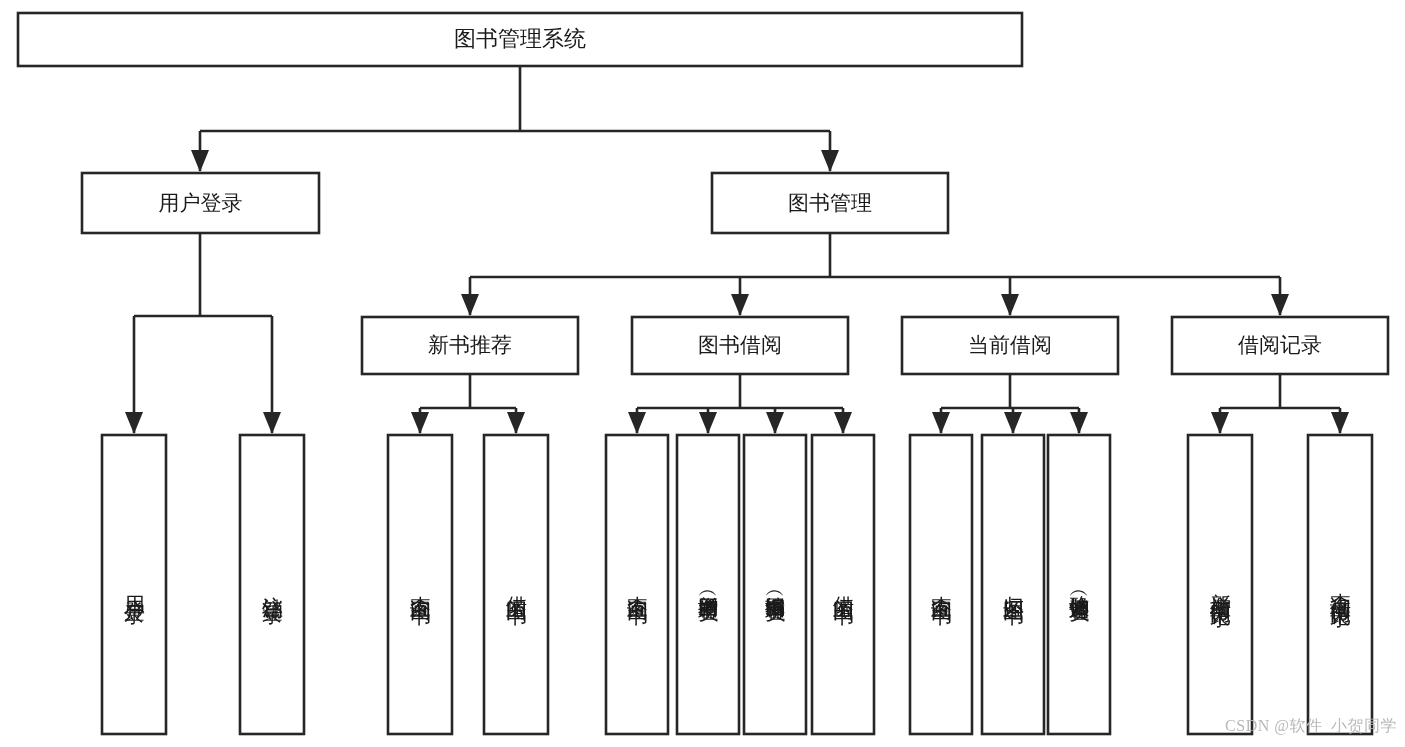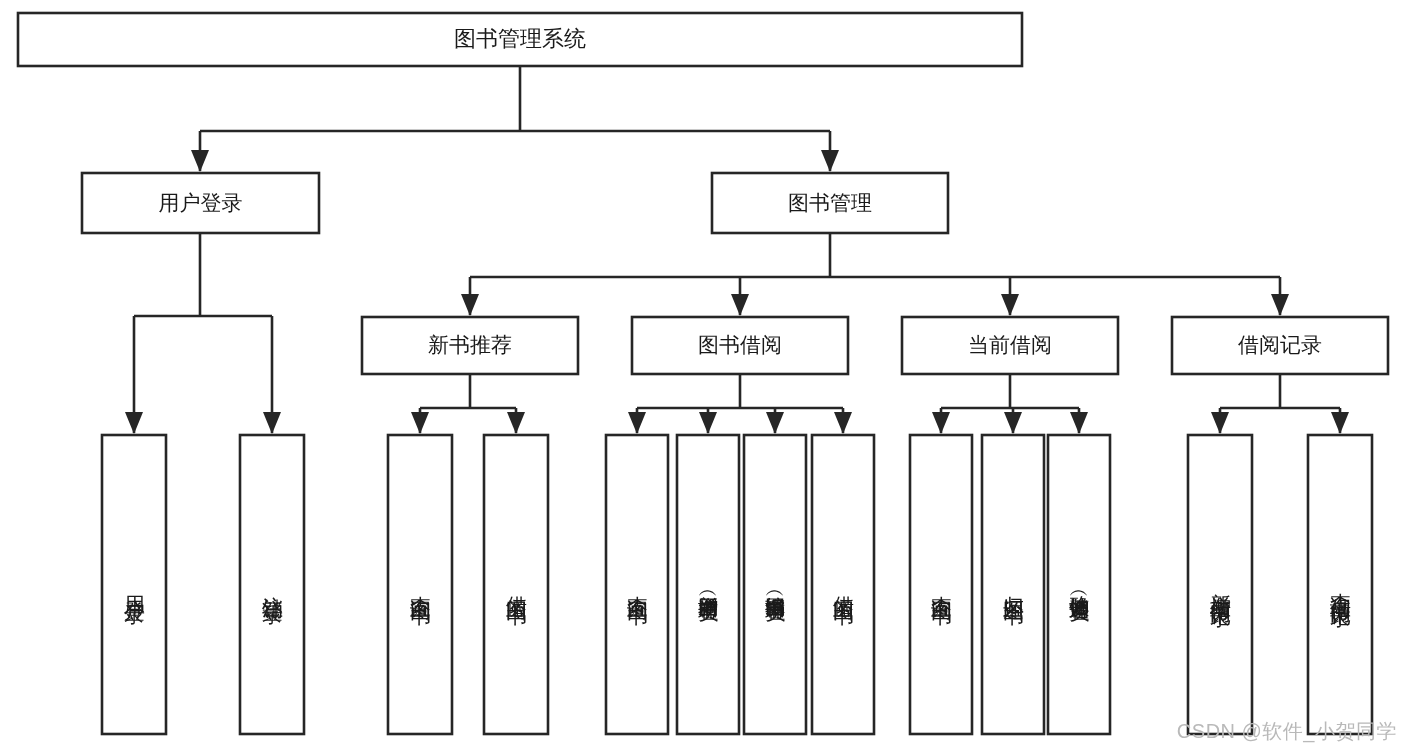--- a/index.html
+++ b/index.html
@@ -66,23 +66,23 @@
     letter-spacing: 3px;
     display: flex;
     align-items: center;
     justify-content: center;
     white-space: nowrap;
     pointer-events: none;
   }
   .watermark {
     position: absolute;
     right: 8px;
-    bottom: 2px;
-    font-family: Liberation Sans, sans-serif;
-    font-size: 20px;
+    bottom: 10px;
+    font-family: Liberation Serif, serif;
+    font-size: 16px;
     color: #b9b9b9;
     letter-spacing: 0.5px;
     white-space: nowrap;
   }
 </style>
 </head>
 <body>
 
 <div id="diagram-root">
 

